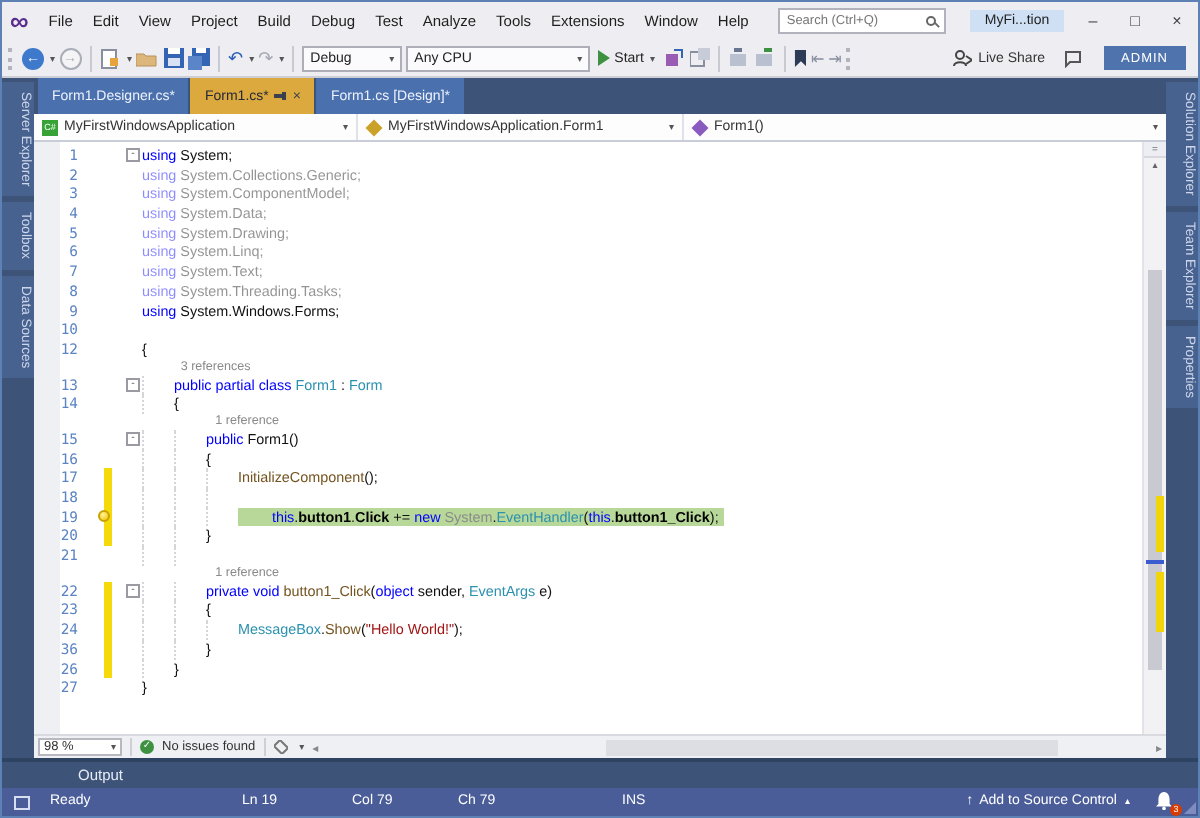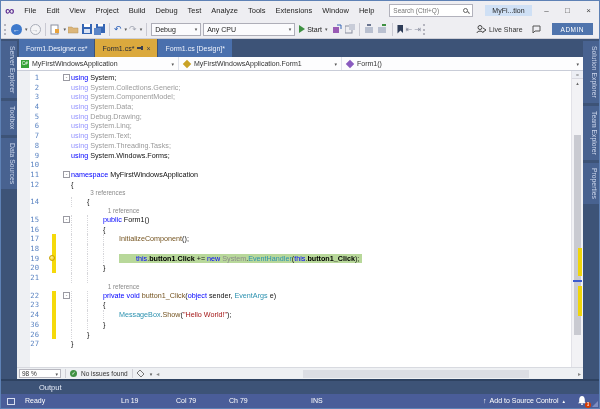--- a/index.html
+++ b/index.html
@@ -318,21 +318,21 @@
             <div class="line faded">
               <span class="num">4</span>
               <span class="cbar"></span>
               <span class="outl"></span>
               <span class="code"><span class="tok k">using</span><span class="tok pl"> System.Data;</span></span>
             </div>
             <div class="line faded">
               <span class="num">5</span>
               <span class="cbar"></span>
               <span class="outl"></span>
-              <span class="code"><span class="tok k">using</span><span class="tok pl"> Debug.Drawing;</span></span>
+              <span class="code"><span class="tok k">using</span><span class="tok pl"> System.Drawing;</span></span>
             </div>
             <div class="line faded">
               <span class="num">6</span>
               <span class="cbar"></span>
               <span class="outl"></span>
               <span class="code"><span class="tok k">using</span><span class="tok pl"> System.Linq;</span></span>
             </div>
             <div class="line faded">
               <span class="num">7</span>
               <span class="cbar"></span>
@@ -351,38 +351,38 @@
               <span class="outl"></span>
               <span class="code"><span class="tok k">using</span><span class="tok pl"> System.Windows.Forms;</span></span>
             </div>
             <div class="line">
               <span class="num">10</span>
               <span class="cbar"></span>
               <span class="outl"></span>
               <span class="code"></span>
             </div>
             <div class="line">
-              <span class="num">11</span>
+              <span class="num">12</span>
+              <span class="cbar"></span>
+              <span class="outl"></span>
+              <span class="code"><span class="tok pl">{</span></span>
+            </div>
+            <div class="lensrow">
+              <span class="num"></span>
+              <span class="cbar"></span>
+              <span class="outl"></span>
+              <span class="lenstext" style="padding-left: 19.32px;">3 references</span>
+            </div>
+            <div class="line">
+              <span class="num">13</span>
               <span class="cbar"></span>
               <span class="outl">
                 <span class="fbox">-</span>
               </span>
-              <span class="code"><span class="tok k">namespace</span><span class="tok pl"> MyFirstWindowsApplication</span></span>
-            </div>
-            <div class="line">
-              <span class="num">12</span>
-              <span class="cbar"></span>
-              <span class="outl"></span>
-              <span class="code"><span class="tok pl">{</span></span>
-            </div>
-            <div class="lensrow">
-              <span class="num"></span>
-              <span class="cbar"></span>
-              <span class="outl"></span>
-              <span class="lenstext" style="padding-left: 19.32px;">3 references</span>
+              <span class="code"><span class="g"></span><span class="tok k">public partial class</span><span class="tok pl"> </span><span class="tok ty">Form1</span><span class="tok pl"> : </span><span class="tok ty">Form</span></span>
             </div>
             <div class="line">
               <span class="num">14</span>
               <span class="cbar"></span>
               <span class="outl"></span>
               <span class="code"><span class="g"></span><span class="tok pl">{</span></span>
             </div>
             <div class="lensrow">
               <span class="num"></span>
               <span class="cbar"></span>

